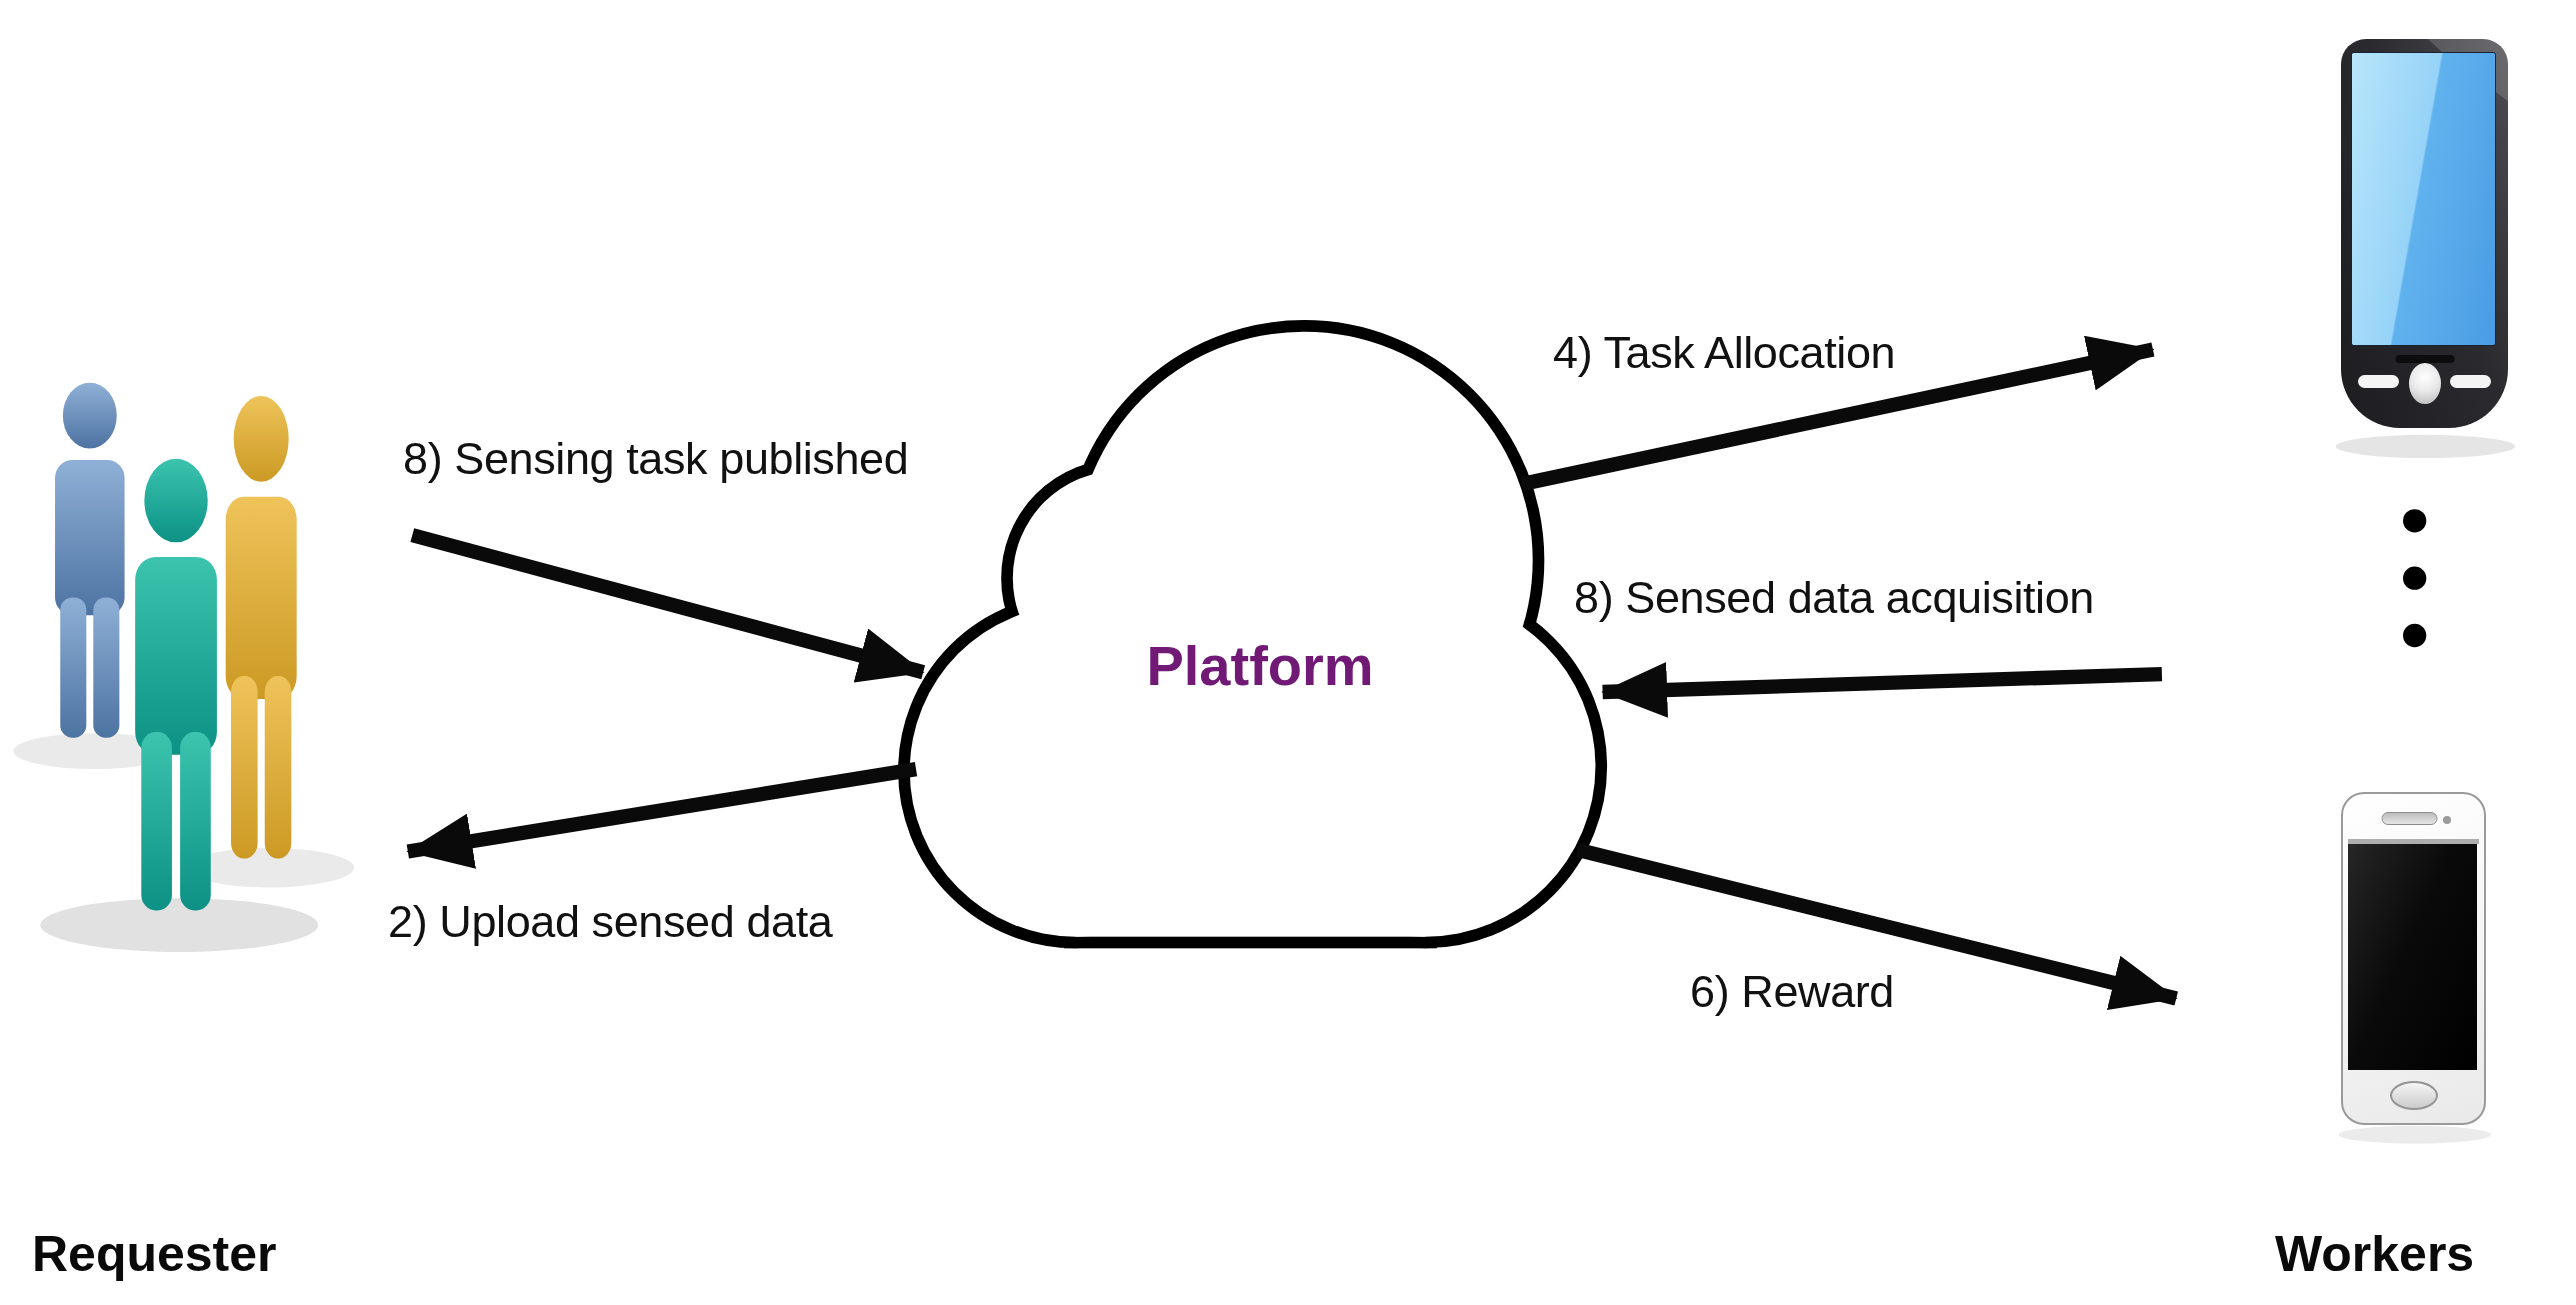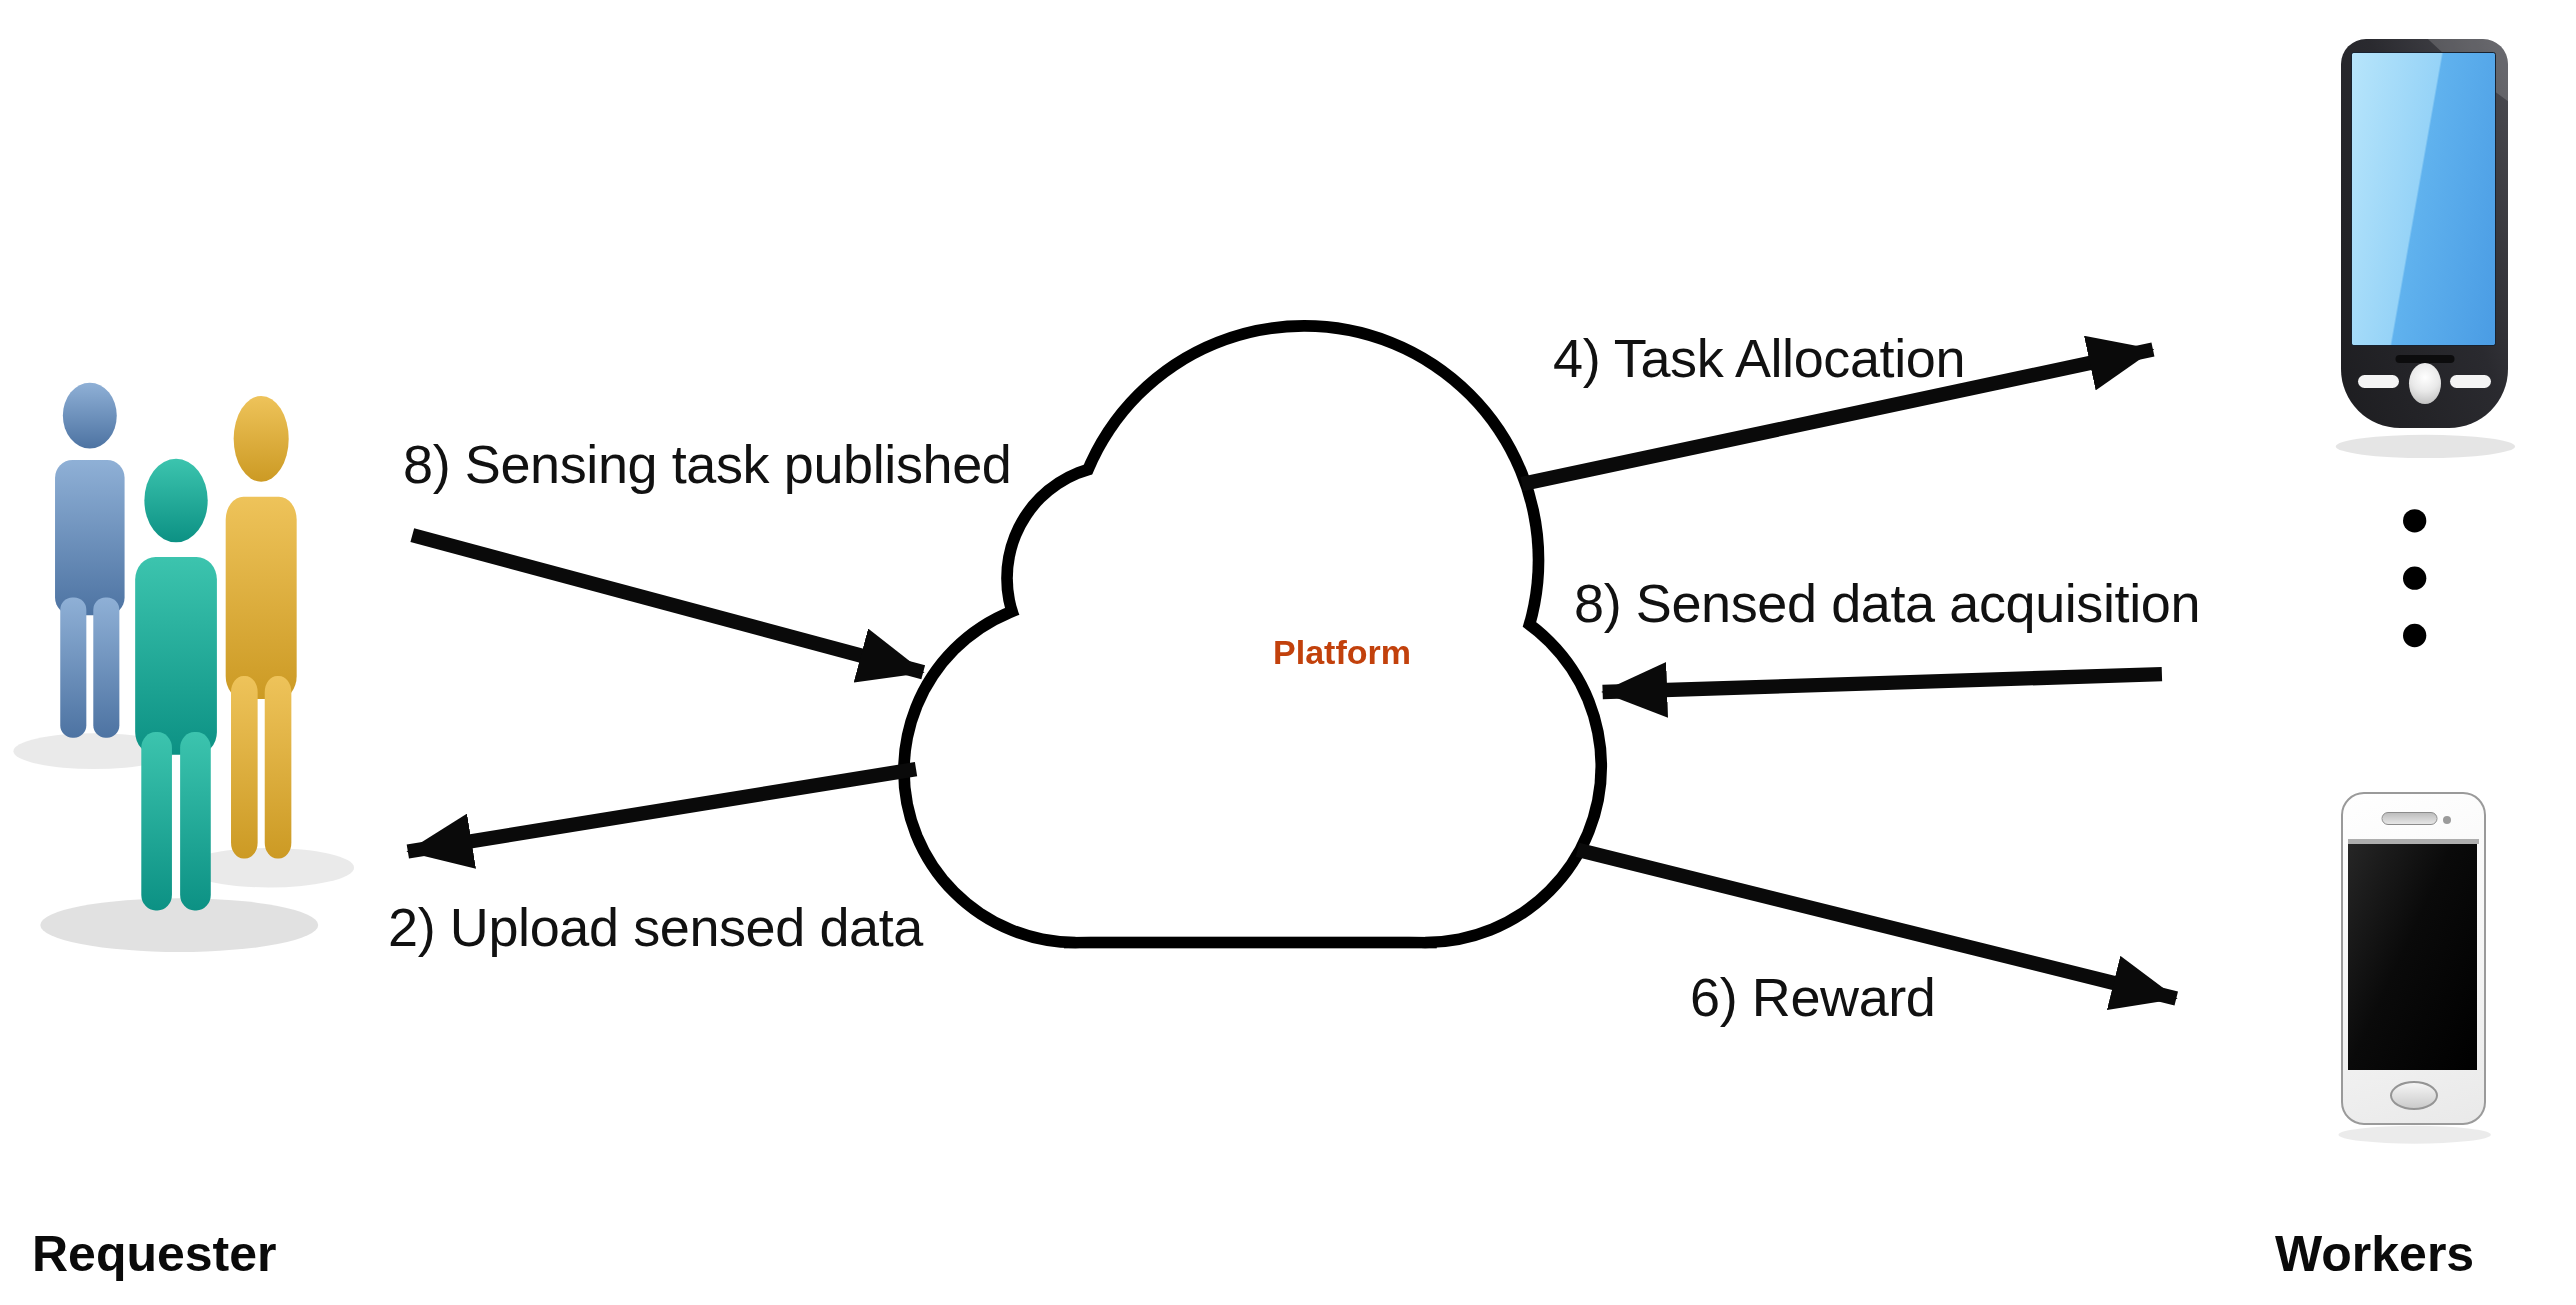--- a/index.html
+++ b/index.html
@@ -2,29 +2,29 @@
 <html style="font-size:14.3px"><head>
 <meta charset="utf-8">
 <style>
   html,body{margin:0;padding:0;background:#fff;}
   .stage{
     position:relative;width:2576px;height:1306px;background:#fff;overflow:hidden;
     font-family:"Liberation Sans",sans-serif;color:#0d0d0d;
   }
   .stage svg.art{position:absolute;left:0;top:0;}
   .lbl{
-    position:absolute;font-size:54px;line-height:1.15;color:#111;white-space:nowrap;
+    position:absolute;font-size:45px;line-height:1.15;color:#111;white-space:nowrap;
     letter-spacing:-0.4px;
   }
   .heading{
     position:absolute;font-size:50px;font-weight:bold;color:#0a0a0a;white-space:nowrap;margin-top:13px;
   }
   .platform-lbl{
-    position:absolute;left:1342px;top:633px;transform:translateX(-50%);
-    font-size:34px;font-weight:bold;color:#c2410c;white-space:nowrap;
+    position:absolute;left:1260px;top:633px;transform:translateX(-50%);
+    font-size:56px;font-weight:bold;color:#701a75;white-space:nowrap;
   }
   
   .phone-dark{
     position:absolute;left:2341px;top:39px;width:167px;height:389px;
     background:linear-gradient(250deg,#4e4e54 0%,#2a2a2f 45%,#1d1d20 100%);
     border-radius:25px 25px 59px 59px;
   }
   .phone-dark .glare{
     position:absolute;left:0;top:0;width:100%;height:100%;
     border-radius:25px 25px 59px 59px;

